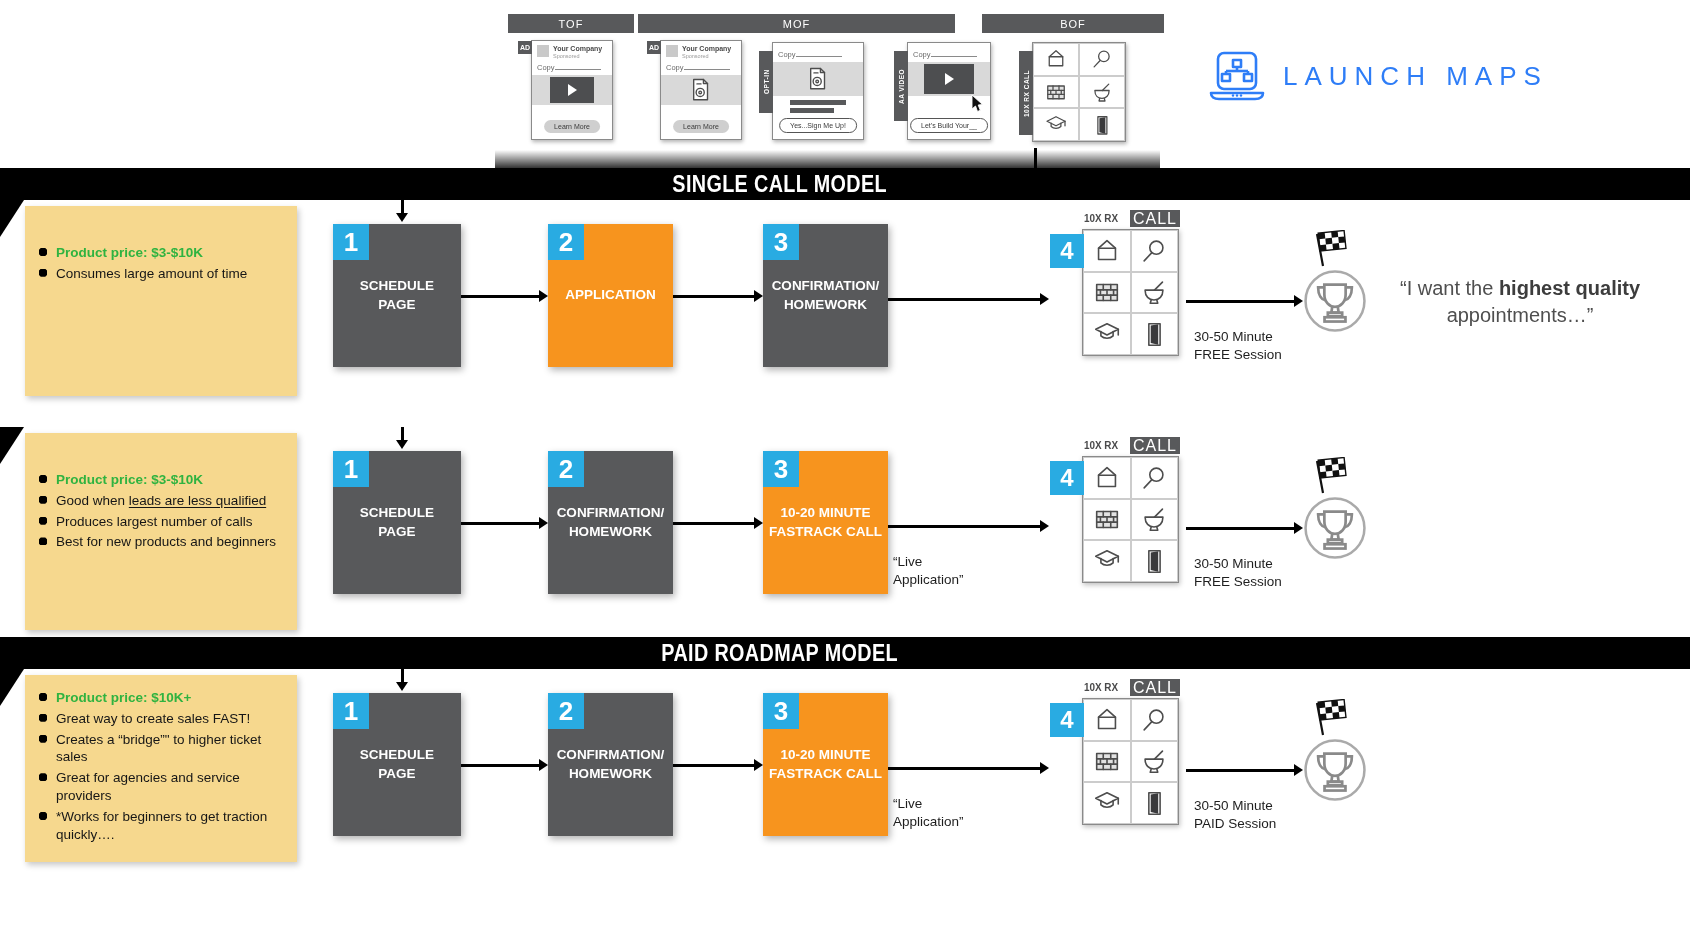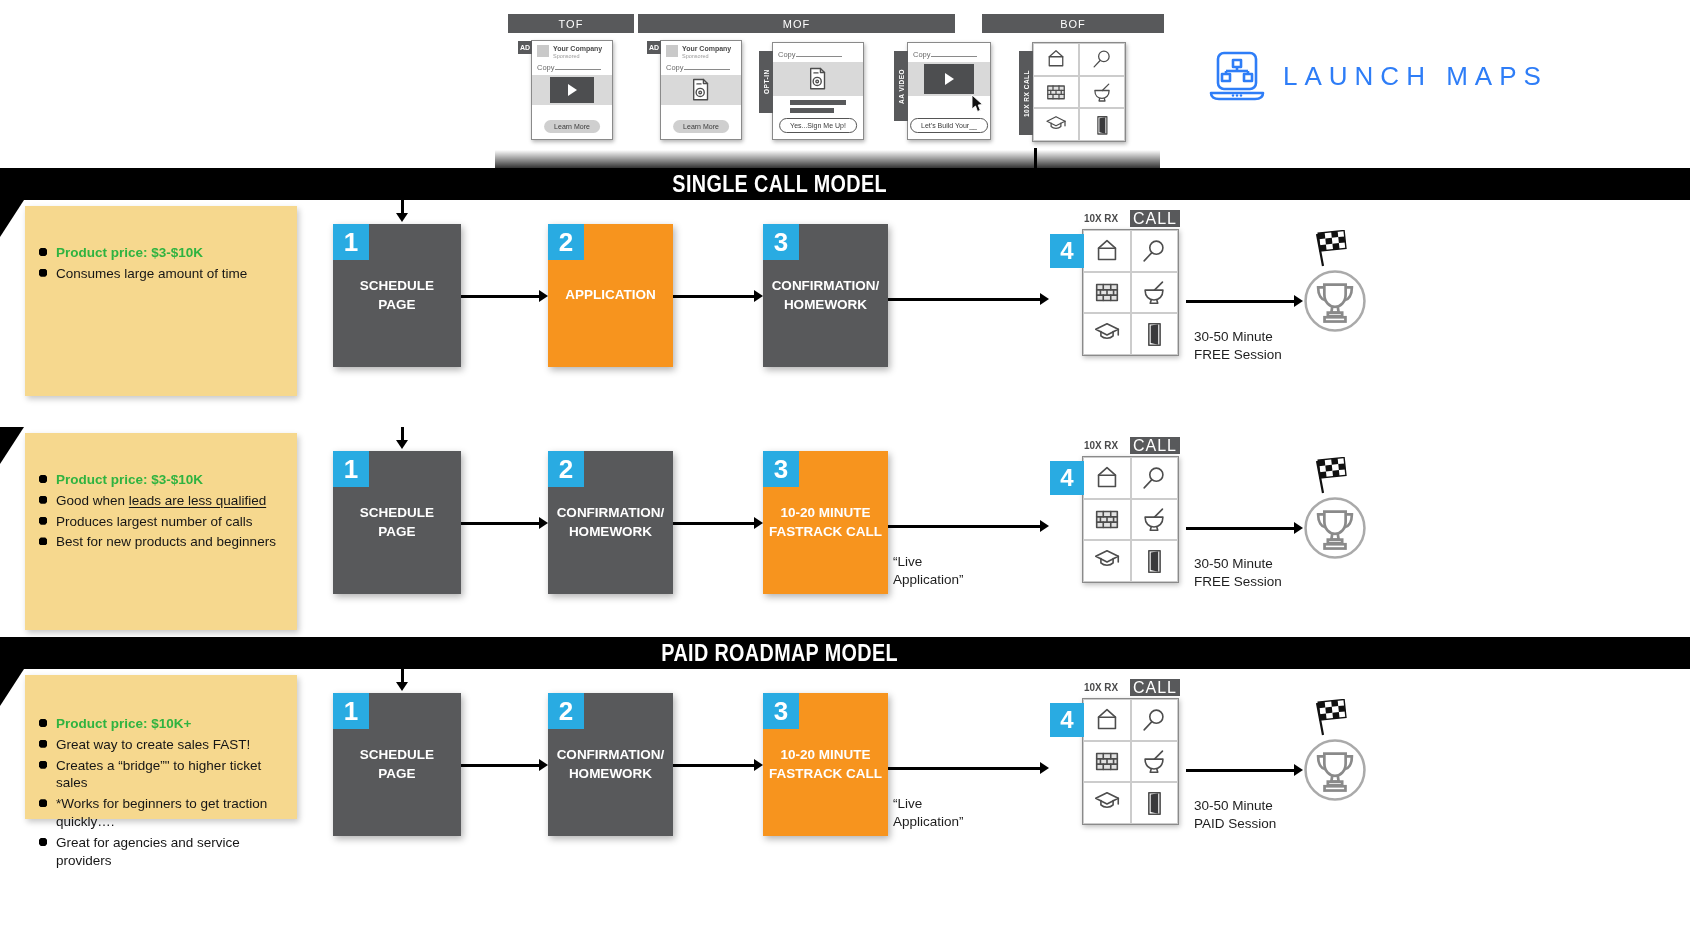--- a/index.html
+++ b/index.html
@@ -403,20 +403,23 @@
 FREE Session</div>
     <div class="harrow" style="left:1186px;top:100px;width:108px"></div>
     <div class="trophy-wrap">
       <svg class="flag" width="40" height="38">
           <use href="#i-flag"></use>
         </svg>
       <svg class="trophy-circle" width="62" height="62">
           <use href="#i-trophy"></use>
         </svg>
     </div>
+    <div class="quote">
+        <div><span>“I want the </span><span class="b">highest quality</span><span> appointments…”</span></div>
+      </div>
   </div>
 
   <div class="model-row" style="top:427px;height:210px">
     <div class="notes-panel" style="height:197px">
         <ul>
           <li class="green">
             <span class="blt"></span>
             <span>Product price: $3-$10K</span>
           </li>
           <li>
@@ -500,41 +503,41 @@
       <svg class="flag" width="40" height="38">
           <use href="#i-flag"></use>
         </svg>
       <svg class="trophy-circle" width="62" height="62">
           <use href="#i-trophy"></use>
         </svg>
     </div>
   </div>
 
   <div class="model-row" style="top:669px;height:210px">
-    <div class="notes-panel" style="height:144px;padding-top:40px">
+    <div class="notes-panel" style="height:187px;padding-top:14px">
         <ul>
           <li class="green">
             <span class="blt"></span>
             <span>Product price: $10K+</span>
           </li>
           <li>
             <span class="blt"></span>
             <span>Great way to create sales FAST!</span>
           </li>
           <li>
             <span class="blt"></span>
             <span>Creates a “bridge”" to higher ticket sales</span>
           </li>
           <li>
             <span class="blt"></span>
+            <span>Great for agencies and service providers</span>
+          </li>
+          <li>
+            <span class="blt"></span>
             <span>*Works for beginners to get traction quickly….</span>
-          </li>
-          <li>
-            <span class="blt"></span>
-            <span>Great for agencies and service providers</span>
           </li>
         </ul>
       </div>
     <div class="varrow" style="left:401px;top:0;height:14px"></div>
     <div class="step-box" style="left:333px;width:128px">
       <div class="numb">1</div>
       <div class="lbl pre">SCHEDULE
 PAGE</div>
       </div>
     <div class="harrow" style="left:461px;top:95px;width:78px"></div>

